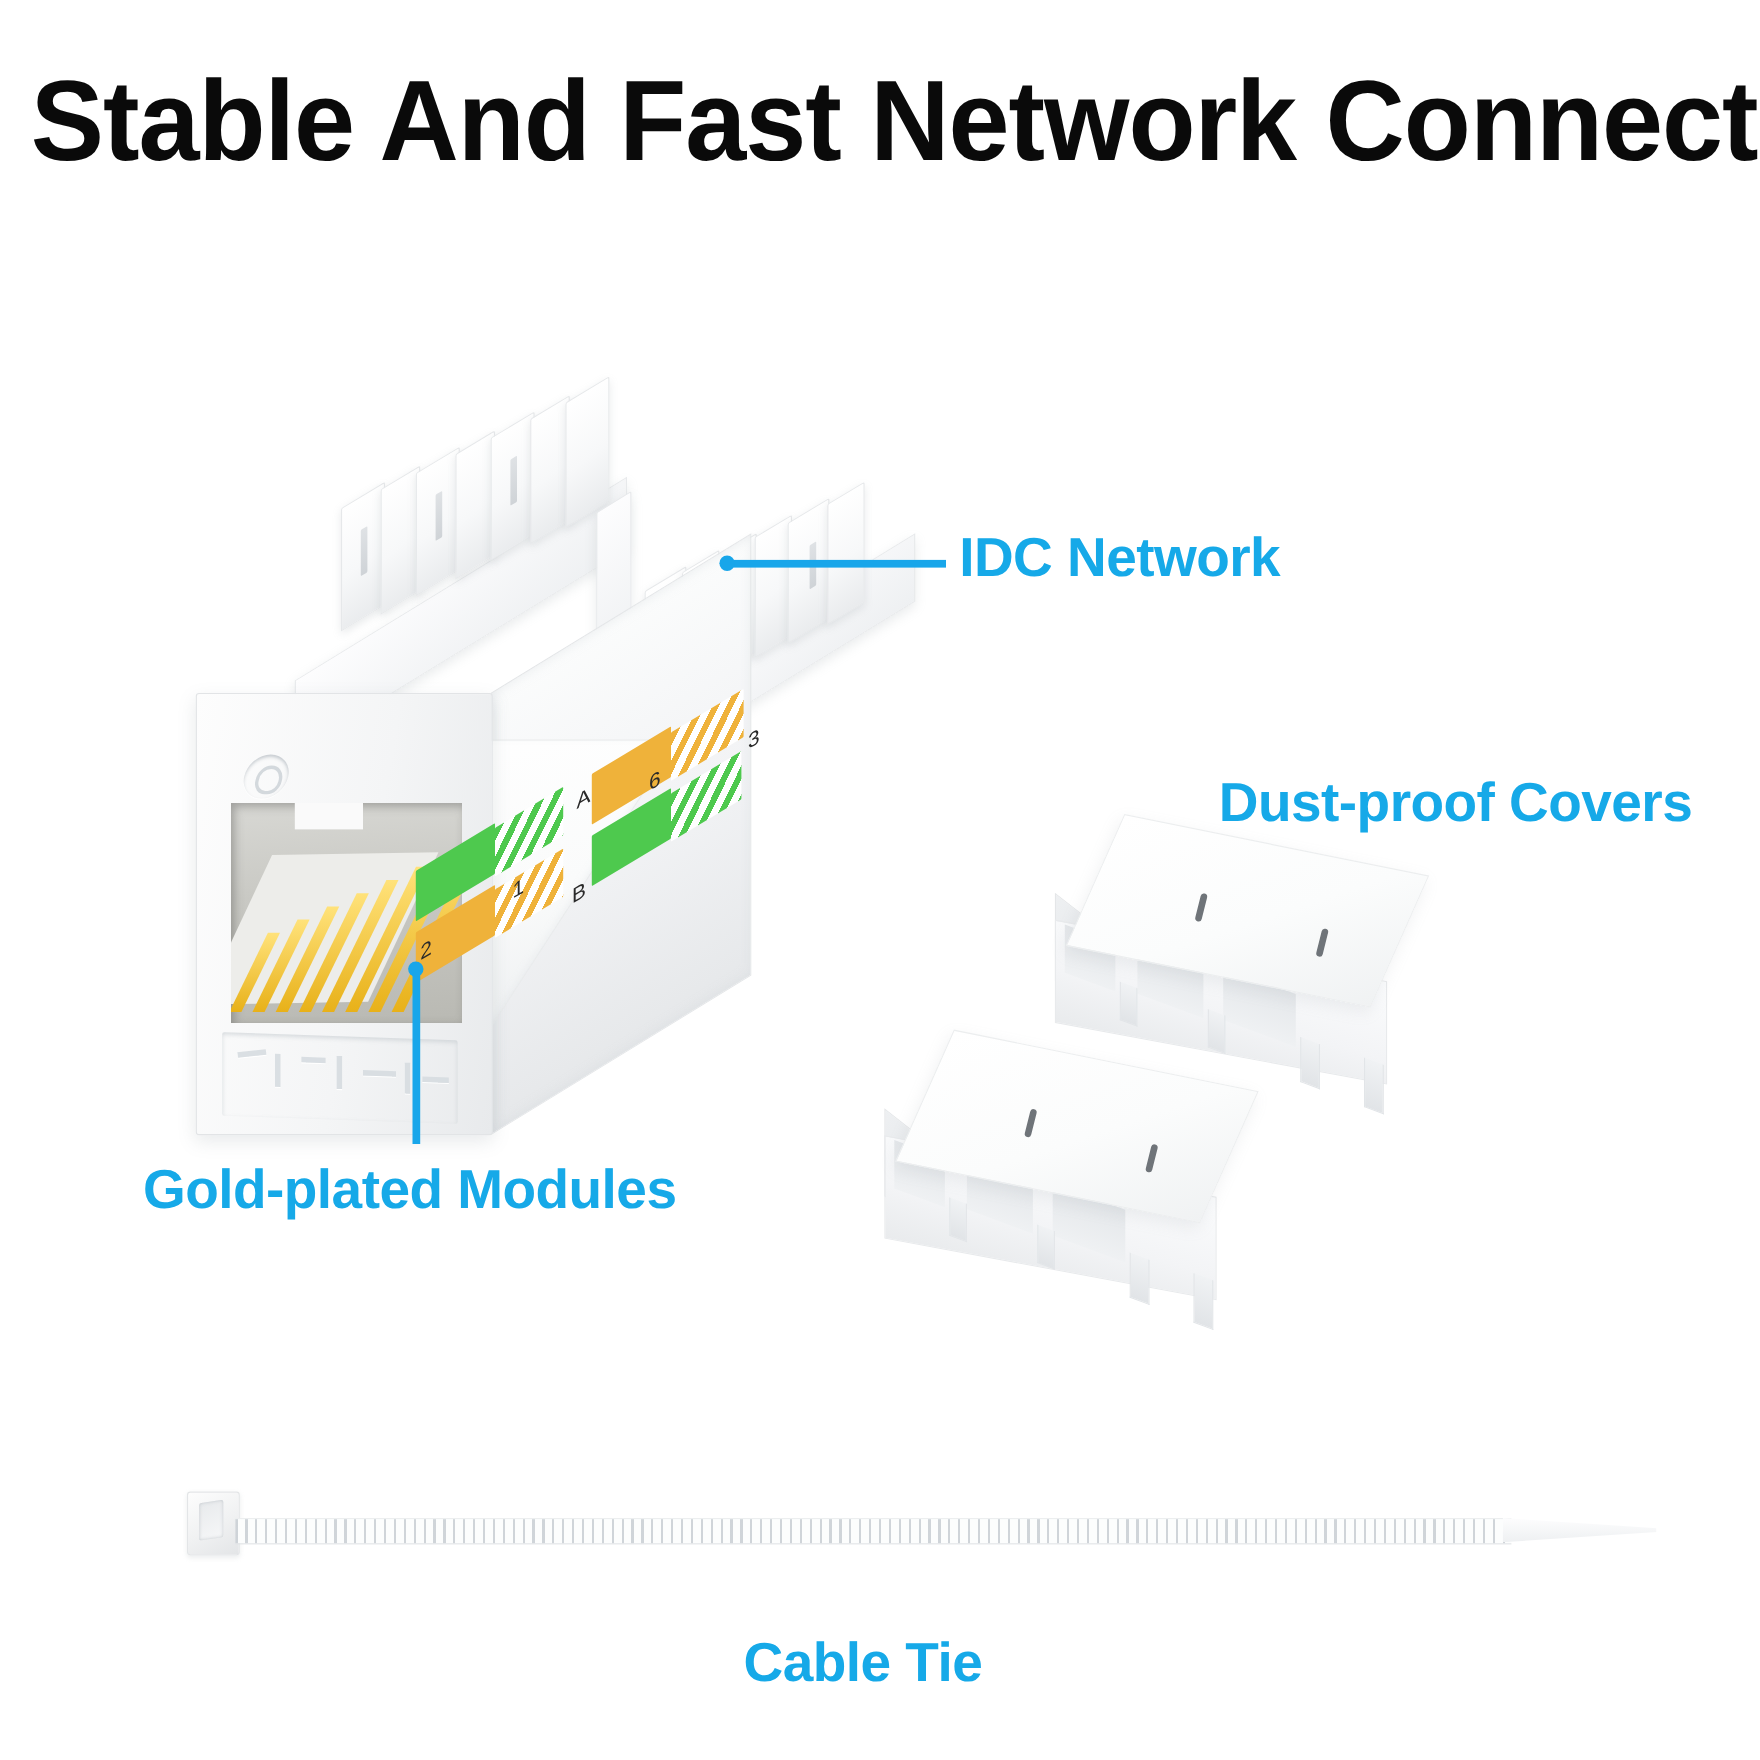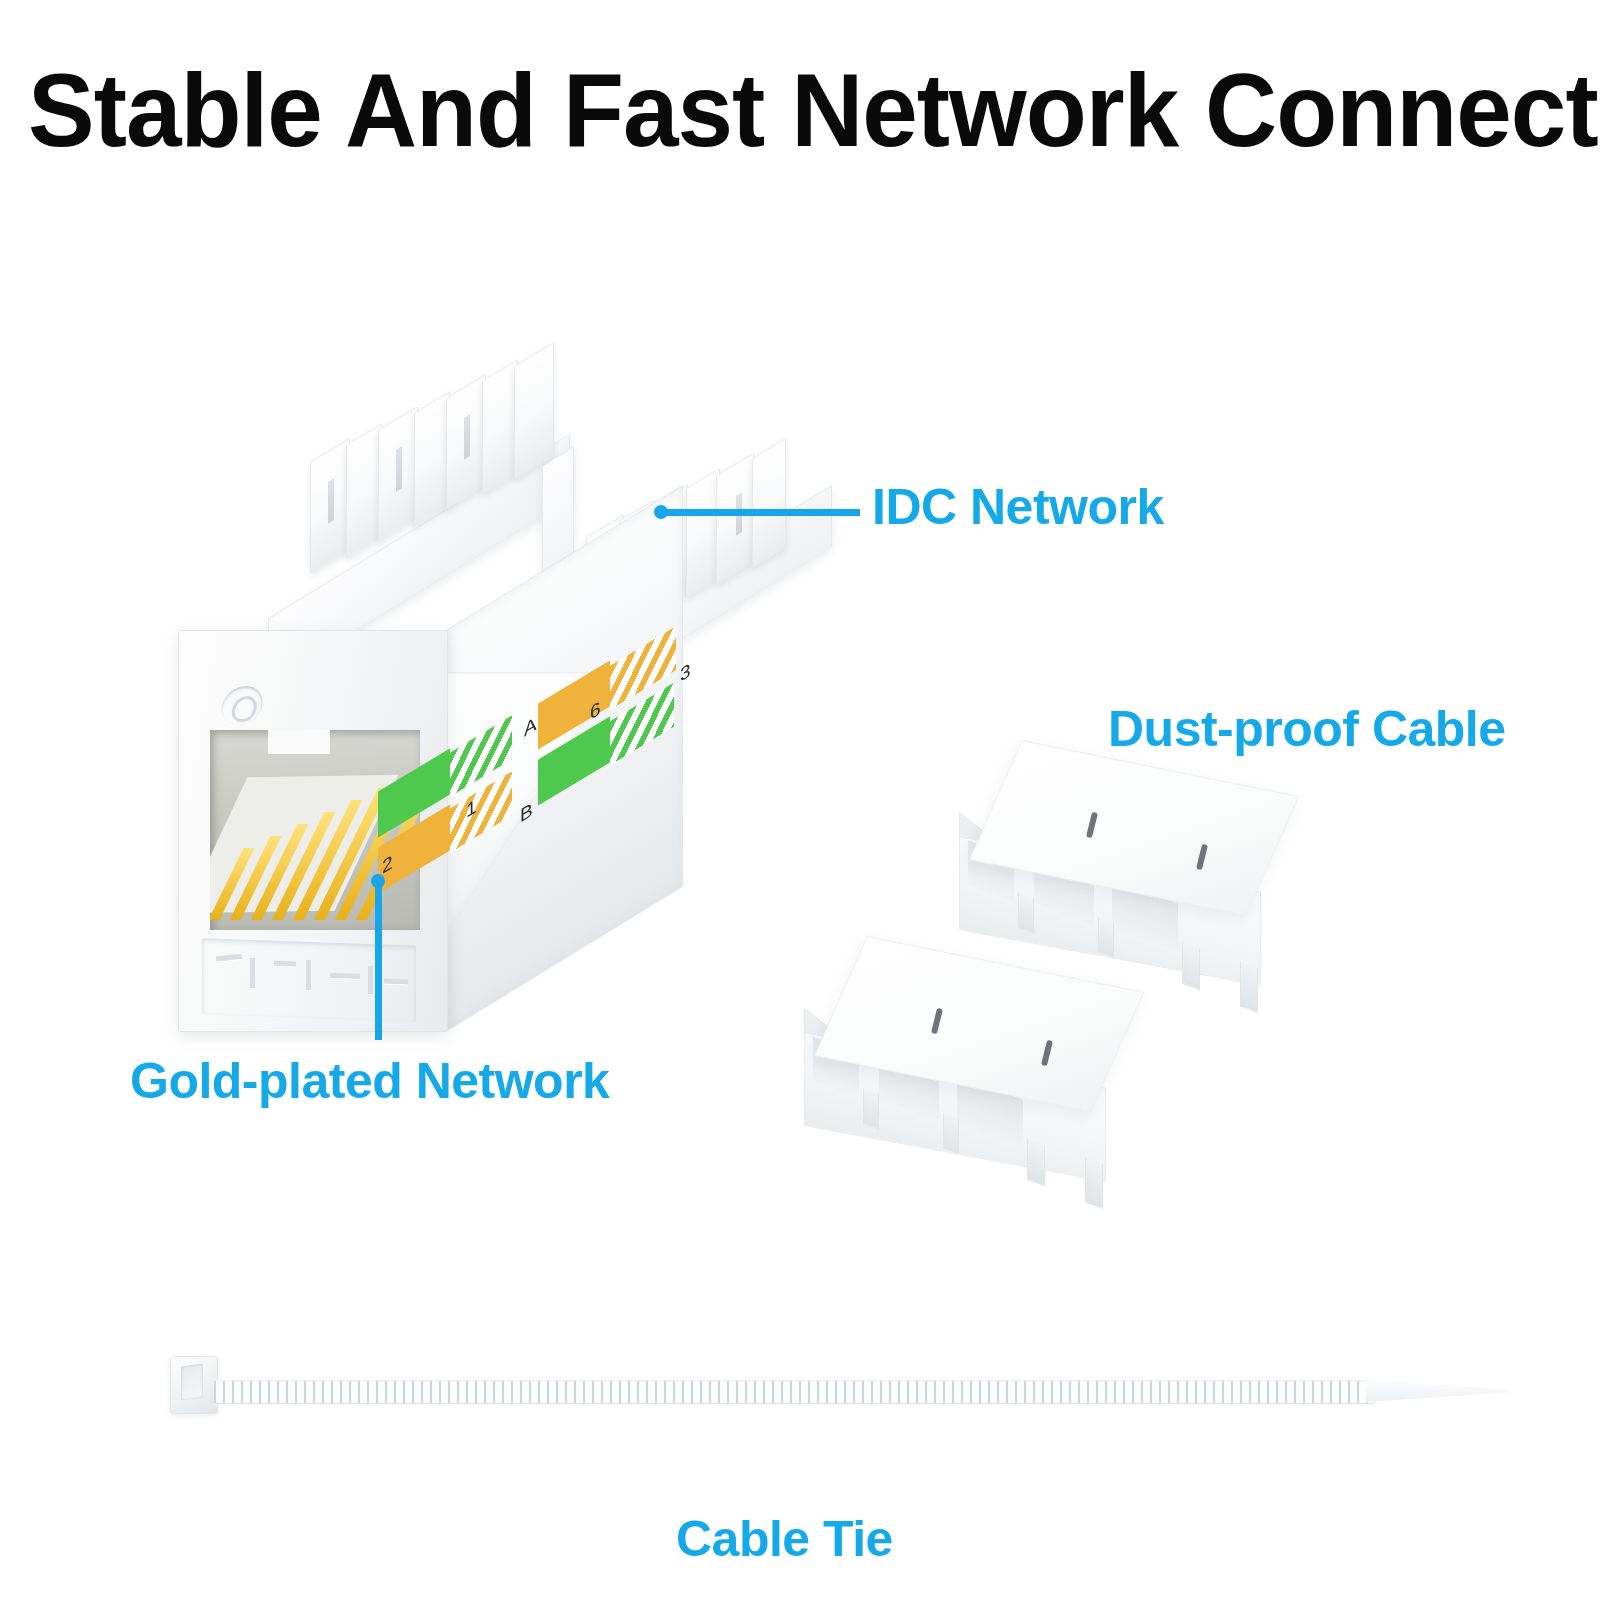--- a/index.html
+++ b/index.html
@@ -38,21 +38,21 @@
     position: absolute;
     font-family: "Liberation Sans", sans-serif;
     font-weight: bold;
     color: #16a9e8;
     white-space: nowrap;
     letter-spacing: -0.5px;
   }
   #label-idc      { left: 872px;  top: 478px;  font-size: 50px; }
   #label-dust     { left: 1108px; top: 700px;  font-size: 50px; }
   #label-gold     { left: 130px;  top: 1052px; font-size: 50px; }
-  #label-tie      { left: 676px;  top: 1482px; font-size: 50px; margin-top: 28px; }
+  #label-tie      { left: 676px;  top: 1482px; font-size: 50px; }
 
   
   .leader {
     position: absolute;
     background: #18a6ea;
   }
   .leader-dot {
     position: absolute;
     width: 14px; height: 14px;
     border-radius: 50%;
@@ -442,17 +442,17 @@
   </div>
 
   <div class="leader" id="leader-idc"></div>
   <div class="leader-dot" id="leader-idc-dot"></div>
   <div class="leader" id="leader-gold"></div>
   <div class="leader-dot" id="leader-gold-dot"></div>
 </div>
 
 <div class="callout" id="label-idc">IDC Network</div>
 
-<div class="callout" id="label-dust">Dust-proof Cable</div>
-
-<div class="callout" id="label-gold">Gold-plated Network</div>
+<div class="callout" id="label-dust">Dust-proof Covers</div>
+
+<div class="callout" id="label-gold">Gold-plated Modules</div>
 
 <div class="callout" id="label-tie">Cable Tie</div>
 
 </body></html>

